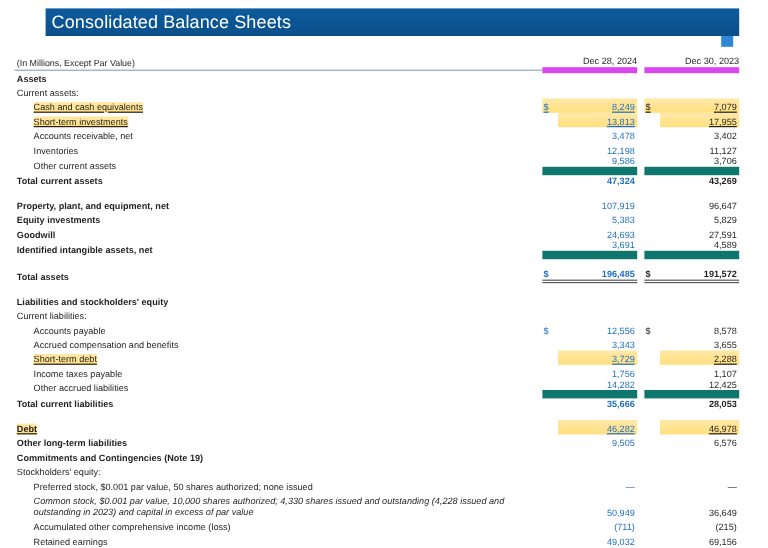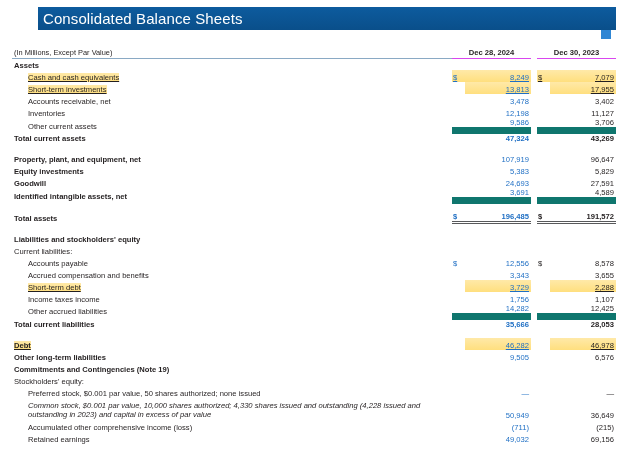--- a/index.html
+++ b/index.html
@@ -110,25 +110,25 @@
     background: #ffe08a;
     background: linear-gradient(to bottom, #ffe9a8 0%, #ffdf7e 100%);
     text-decoration: underline;
   }
 
   
   .rule-top  { border-top: 7px solid #0f766e; }
   .rule-dbl  { border-bottom: 3px double #58595b; }
 
   td.headercell {
-    text-align: center;
-    font-weight: bold;
+    text-align: right;
+    font-weight: normal;
     font-size: 7.6px;
     color: #231f20;
-    border-bottom: 1px solid #d946ef;
+    border-bottom: 5px solid #d946ef;
     padding-bottom: 1px;
     white-space: nowrap;
   }
   td.headline-label {
     border-bottom: 1px solid #8aa9c4;
     padding-bottom: 1px;
     padding-left: 2px;
     font-size: 7.4px;
     white-space: nowrap;
     margin-left: 31px;
@@ -168,20 +168,28 @@
       </tr>
 
       <tr class="r">
         <td class="label ind0 bold">Assets</td>
         <td></td>
           <td></td>
         <td></td>
         <td></td>
           <td></td>
       </tr>
+      <tr class="r">
+        <td class="label ind0">Current assets:</td>
+        <td></td>
+          <td></td>
+        <td></td>
+        <td></td>
+          <td></td>
+      </tr>
 
       <tr class="r">
         <td class="label ind2"><span class="hl">Cash and cash equivalents</span></td>
         <td class="cur hl">$</td>
         <td class="val hl">8,249</td>
         <td></td>
         <td class="cur c2 hl">$</td>
         <td class="val c2 hl">7,079</td>
       </tr>
 
@@ -322,21 +330,21 @@
       <tr class="r">
         <td class="label ind2"><span class="hl">Short-term debt</span></td>
         <td></td>
         <td class="val hl">3,729</td>
         <td></td>
         <td></td>
         <td class="val c2 hl">2,288</td>
       </tr>
 
       <tr class="r">
-        <td class="label ind2">Income taxes income</td>
+        <td class="label ind2">Income taxes payable</td>
         <td></td>
         <td class="val">1,756</td>
         <td></td>
         <td></td>
         <td class="val c2">1,107</td>
       </tr>
 
       <tr class="r">
         <td class="label ind2">Other accrued liabilities</td>
         <td></td>

